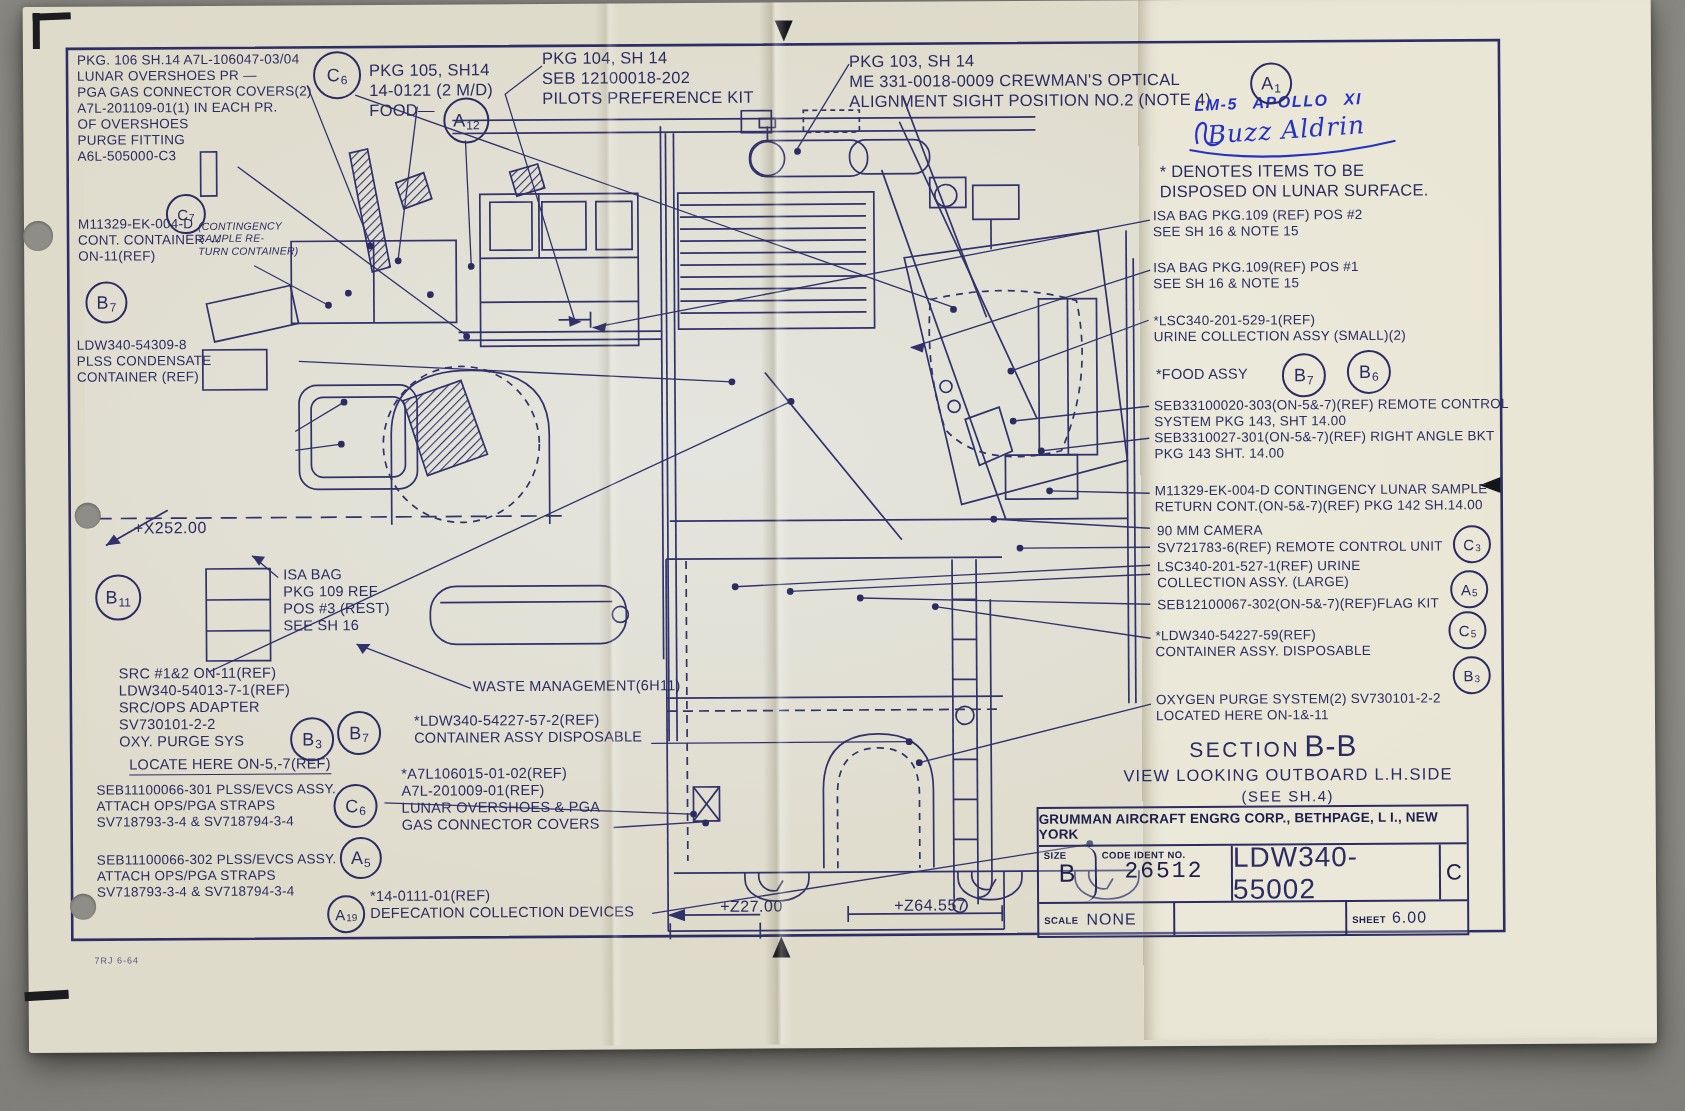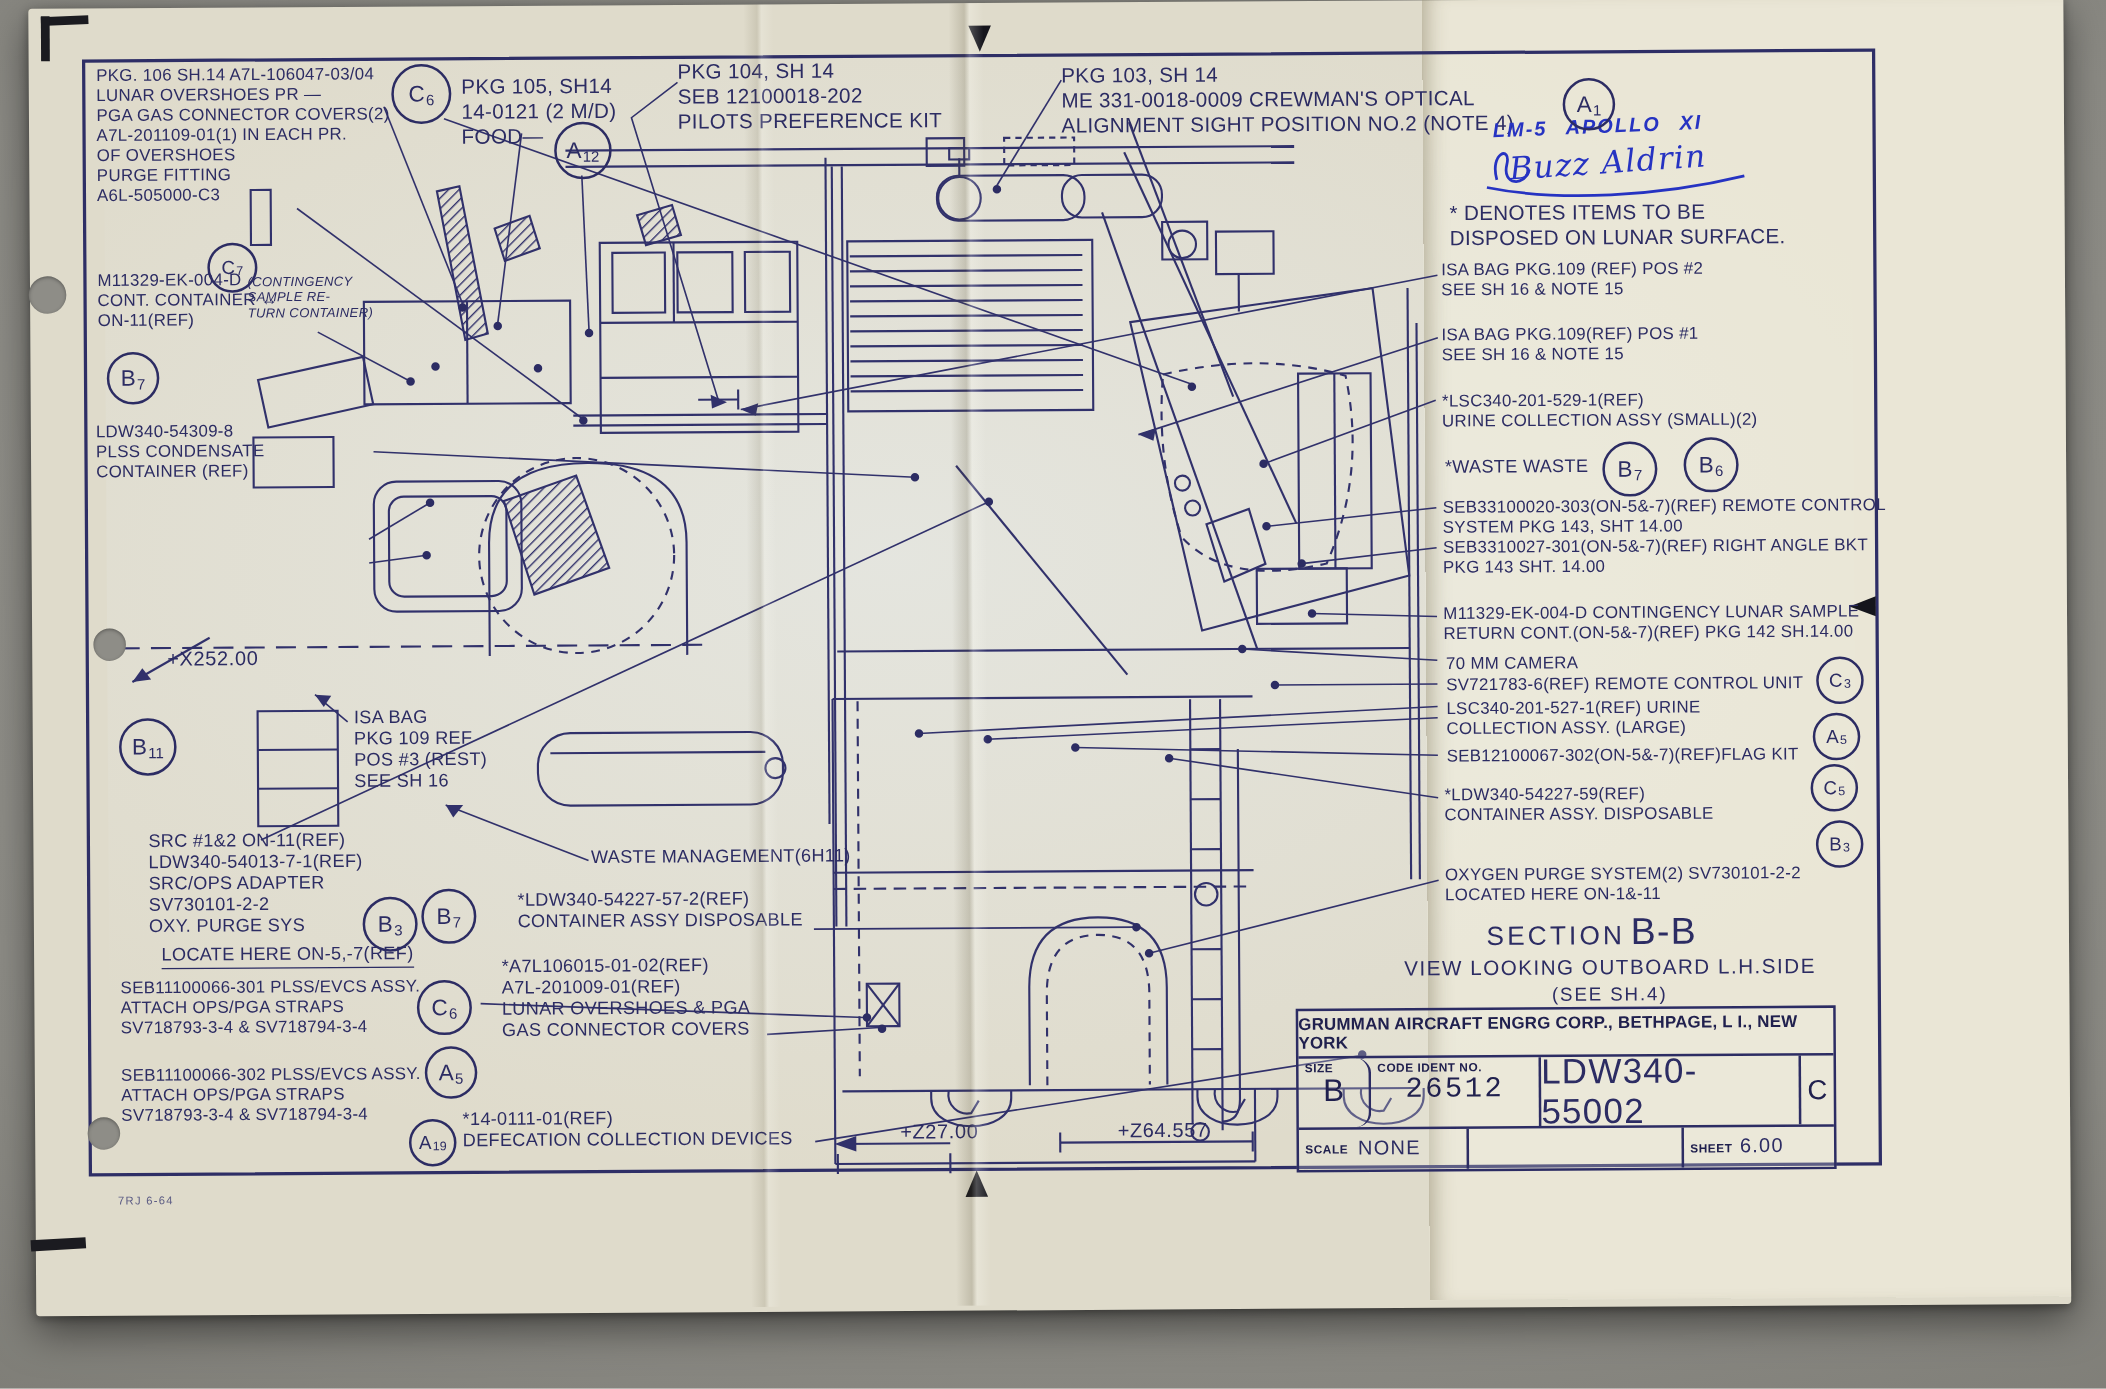--- a/index.html
+++ b/index.html
@@ -333,28 +333,28 @@
 LUNAR OVERSHOES &amp; PGA
 GAS CONNECTOR COVERS</div>
   <div class="lbl lg" style="left:1162px;top:164px;">* DENOTES ITEMS TO BE
 DISPOSED ON LUNAR SURFACE.</div>
   <div class="lbl" style="left:1155px;top:210px;">ISA BAG PKG.109 (REF) POS #2
 SEE SH 16 &amp; NOTE 15</div>
   <div class="lbl" style="left:1155px;top:262px;">ISA BAG PKG.109(REF) POS #1
 SEE SH 16 &amp; NOTE 15</div>
   <div class="lbl" style="left:1155px;top:315px;">*LSC340-201-529-1(REF)
 URINE COLLECTION ASSY (SMALL)(2)</div>
-  <div class="lbl md" style="left:1157px;top:368px;">*WASTE WASTE</div>
+  <div class="lbl md" style="left:1157px;top:368px;">*FOOD ASSY</div>
   <div class="lbl" style="left:1155px;top:400px;">SEB33100020-303(ON-5&amp;-7)(REF) REMOTE CONTROL
 SYSTEM PKG 143, SHT 14.00
 SEB3310027-301(ON-5&amp;-7)(REF) RIGHT ANGLE BKT
 PKG 143 SHT. 14.00</div>
   <div class="lbl" style="left:1155px;top:485px;">M11329-EK-004-D CONTINGENCY LUNAR SAMPLE
 RETURN CONT.(ON-5&amp;-7)(REF) PKG 142 SH.14.00</div>
-  <div class="lbl" style="left:1157px;top:525px;">70 MM CAMERA</div>
+  <div class="lbl" style="left:1157px;top:525px;">90 MM CAMERA</div>
   <div class="lbl" style="left:1157px;top:542px;">SV721783-6(REF) REMOTE CONTROL UNIT</div>
   <div class="lbl" style="left:1157px;top:561px;">LSC340-201-527-1(REF) URINE
 COLLECTION ASSY. (LARGE)</div>
   <div class="lbl" style="left:1157px;top:599px;">SEB12100067-302(ON-5&amp;-7)(REF)FLAG KIT</div>
   <div class="lbl" style="left:1155px;top:630px;">*LDW340-54227-59(REF)
 CONTAINER ASSY. DISPOSABLE</div>
   <div class="lbl" style="left:1155px;top:694px;">OXYGEN PURGE SYSTEM(2) SV730101-2-2
 LOCATED HERE ON-1&amp;-11</div>
   <div class="lbl tiny" style="left:92px;top:951px;">7RJ 6-64</div>
 

